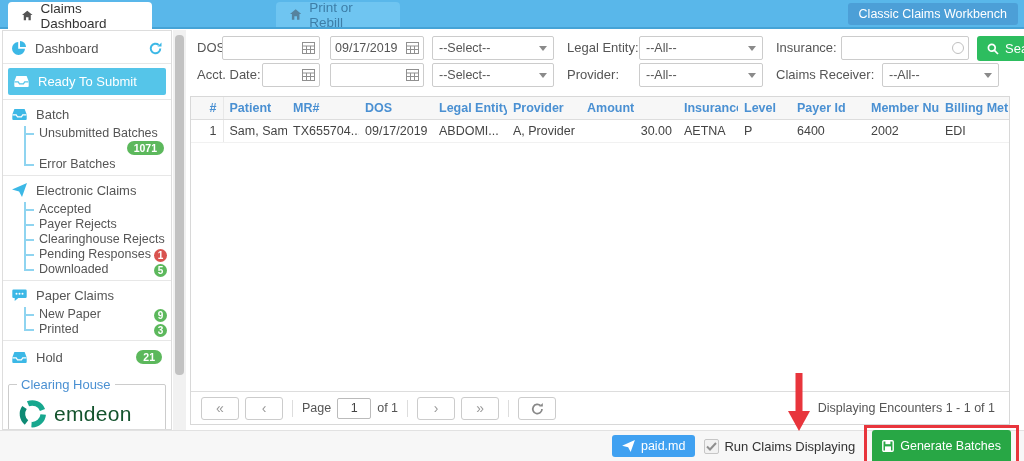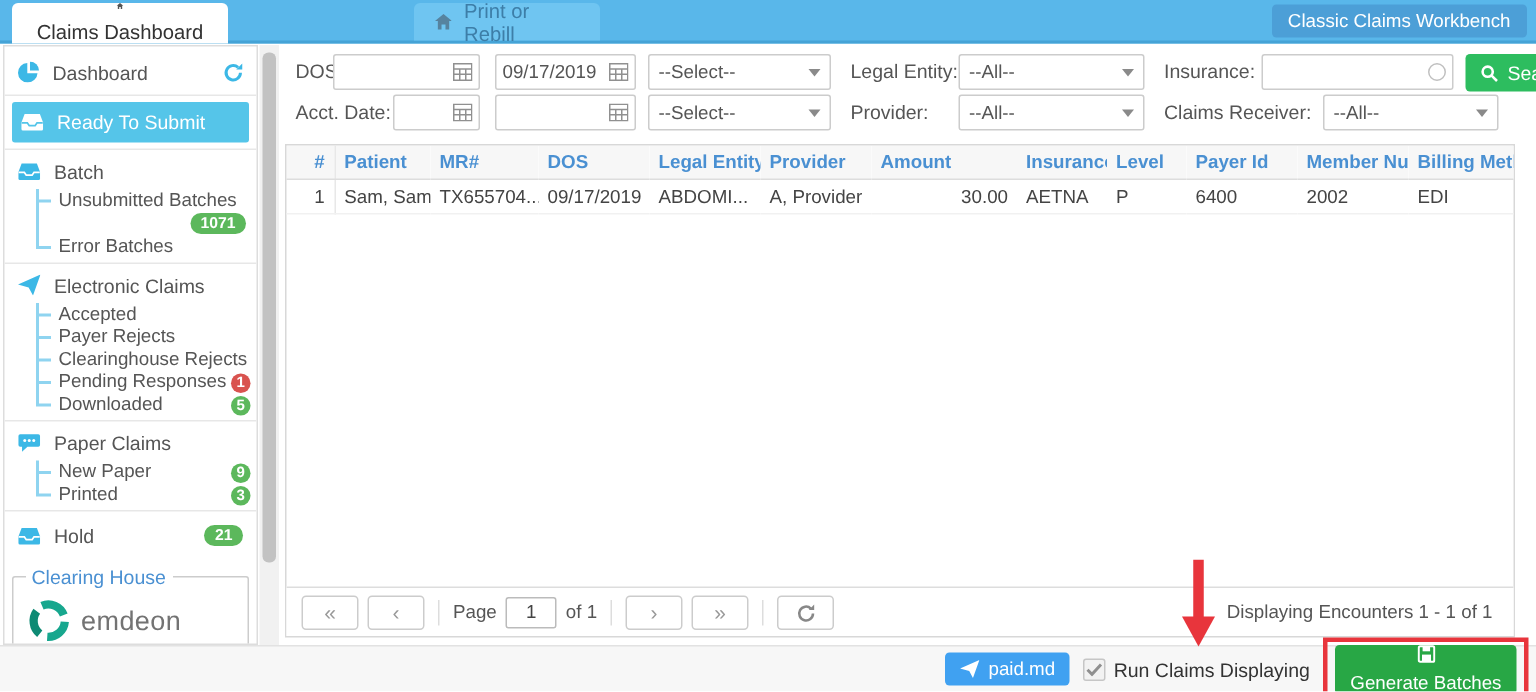--- a/index.html
+++ b/index.html
@@ -7,21 +7,21 @@
     font-family:"Liberation Sans",sans-serif;font-size:13px;color:#555;}
   svg{display:block;}
 
   
   .tabbar{position:absolute;left:0;top:0;width:1024px;height:27px;background:var(--tabbar,#59b7ea);
     border-bottom:2px solid var(--tab-border,#45a3d6);}
   .tab{position:absolute;top:2px;height:25px;display:flex;align-items:center;gap:8px;
     padding:0 14px;border-radius:4px 4px 0 0;background:var(--tab-inactive,#6fc5f1);
     color:var(--tab-text,#3d7ea8);font-size:13.5px;cursor:default;}
   .tab .home{color:#56839f;}
-  .tab.active{top:2px;height:27px;background:#fff;color:#333;z-index:3;flex-direction:column;}
+  .tab.active{top:2px;height:27px;background:#fff;color:#333;z-index:3;}
   .tab.active .home{color:#555;}
   .btn-workbench{position:absolute;right:6px;top:3px;height:22px;display:flex;align-items:center;
     padding:0 11px;background:var(--workbench,#4c9fd7);color:#fff;border-radius:3px;font-size:12.5px;margin-left:45px;}
 
   
   .sidebar{position:absolute;left:2px;top:30px;width:170px;height:400px;background:#fff;
     border:1px solid #ddd;overflow:hidden;box-sizing:border-box;}
   .side-item{height:24px;display:flex;align-items:center;gap:9px;padding:0 9px;color:#555;font-size:13px;}
   .side-item .lbl{flex:1;}
   .divider{border-top:1px solid #e7e7e7;margin:3px 0;}
@@ -35,21 +35,21 @@
   .tree-item .lbl{flex:1;}
   .badge-row{text-align:right;padding:0 7px 2px 0;height:14px;line-height:13px;}
   .pill{display:inline-block;background:var(--green,#5cb85c);color:#fff;border-radius:9px;
     font-size:10.5px;font-weight:bold;padding:1px 7px;line-height:12px;}
   .dot{display:inline-block;width:13px;height:13px;line-height:13px;border-radius:50%;
     background:var(--green,#5cb85c);color:#fff;font-size:10px;font-weight:bold;text-align:center;margin-right:4px;}
   .dot.red{background:var(--red,#d9534f);}
   .ch-fieldset{margin:7px 5px 0;border:1px solid #ccc;border-radius:2px;padding:2px 8px 8px;}
   .ch-fieldset legend{color:var(--header-text,#4a90d2);font-size:13px;padding:0 4px;}
   .brand{display:flex;align-items:center;gap:7px;padding:6px 2px 0;}
-  .brand .name{font-size:18px;color:#737373;letter-spacing:.3px;}
+  .brand .name{font-size:21px;color:#14532d;letter-spacing:.3px;}
   .side-scroll{position:absolute;left:173px;top:30px;width:13px;height:400px;background:#f1f1f1;}
   .side-scroll .thumb{position:absolute;left:2px;top:5px;width:9px;height:340px;background:#c2c2c2;border-radius:4px;}
 
   
   .filters{position:absolute;left:189px;top:30px;width:835px;height:64px;background:#fff;}
   .f-lbl{position:absolute;height:24px;line-height:24px;color:#555;font-size:13px;white-space:nowrap;}
   .f-inp{position:absolute;height:24px;border:1px solid #ccc;border-radius:2px;background:#fff;
     box-sizing:border-box;display:flex;align-items:center;}
   .f-inp input{flex:1;min-width:0;border:none;outline:none;height:20px;padding:0 4px;
     font:12.5px "Liberation Sans",sans-serif;color:#555;background:transparent;}
@@ -89,21 +89,21 @@
   .bottombar{position:absolute;left:0;top:430px;width:1024px;height:31px;background:#f7f7f7;
     border-top:1px solid #e2e2e2;display:flex;align-items:center;justify-content:flex-end;gap:9px;
     padding-right:5px;box-sizing:border-box;}
   .btn-paidmd{display:flex;align-items:center;gap:6px;height:22px;padding:0 10px;border-radius:3px;
     background:var(--paidmd-blue,#40a1f1);color:#fff;font-size:12.5px;}
   .chk-group{display:flex;align-items:center;gap:5px;color:#333;font-size:13px;}
   .chk{width:15px;height:15px;border:1px solid #c6c6c6;border-radius:2px;background:#f2f2f2;
     display:flex;align-items:center;justify-content:center;box-sizing:border-box;}
   .annot-box{border:3px solid var(--annotation-red,#e8353c);padding:2px 5px;display:flex;align-items:center;}
   .btn-generate{display:flex;align-items:center;gap:6px;height:33px;padding:0 10px;border-radius:3px;
-    background:var(--generate-green,#28a745);color:#fff;font-size:12.5px;flex-direction:column;}
+    background:var(--generate-green,#28a745);color:#fff;font-size:12.5px;}
 
   .arrow-annot{position:absolute;left:787px;top:373px;z-index:50;}
 </style>
 </head>
 <body>
 
 <div id="canvas">
 
   <div class="tabbar">
     <div class="tab active" style="left:8px;width:116px;">

